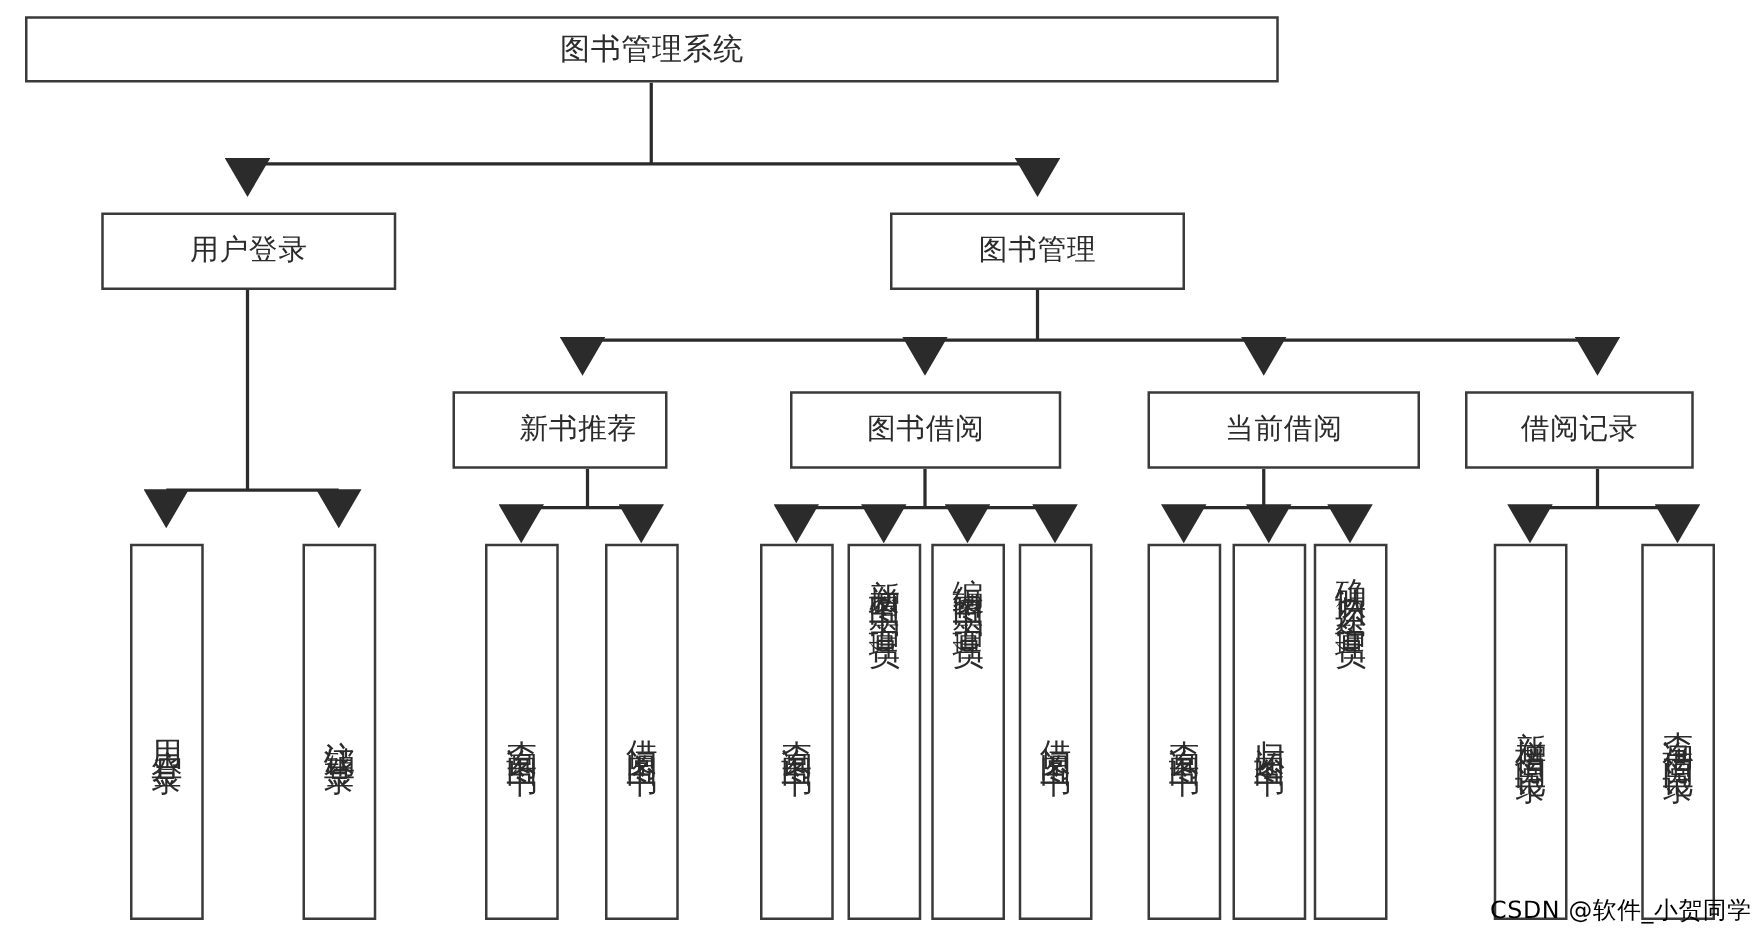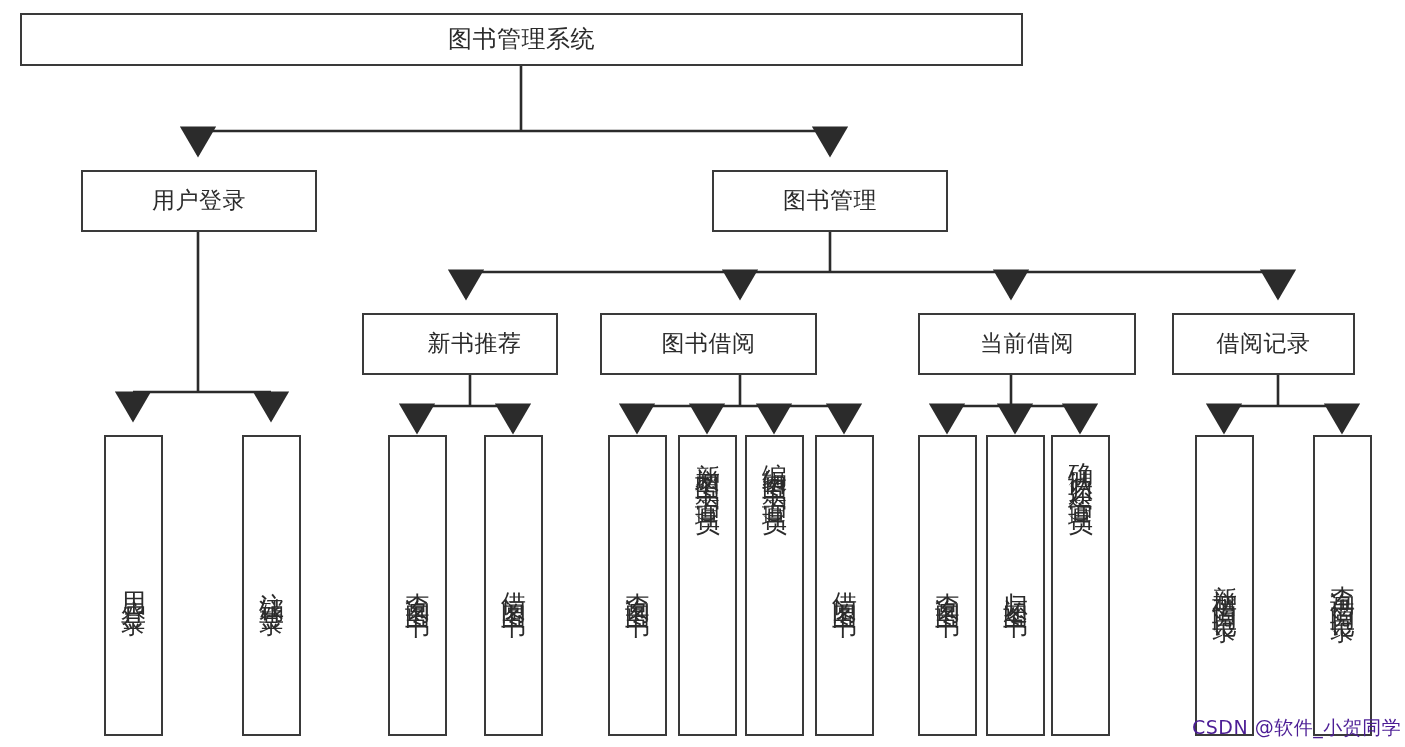--- a/index.html
+++ b/index.html
@@ -66,21 +66,21 @@
   }
   .node.vert.centered {
     align-items: center;
   }
   .node.vert.topalign .node-label {
     margin-top: 6px;
   }
   .watermark {
     position: absolute;
     font-size: 19px;
-    color: #4c1d95;
+    color: #000000;
     letter-spacing: 0.5px;
     white-space: nowrap;
     user-select: none;
   }
 </style>
 </head>
 <body>
 
 <div id="canvas">
 
@@ -138,24 +138,24 @@
     <span class="node-label">图书管理系统</span>
   </div>
 
   <div class="node horiz" style="left:81px; top:170px; width:236px; height:62px;">
     <span class="node-label">用户登录</span>
   </div>
   <div class="node horiz" style="left:712px; top:170px; width:236px; height:62px;">
     <span class="node-label">图书管理</span>
   </div>
 
-  <div class="node horiz" style="left:362px; top:313px; width:196px; height:62px;padding-left:29px;">
+  <div class="node horiz" style="left:362px; top:313px; width:172px; height:62px;padding-left:29px;">
     <span class="node-label">新书推荐</span>
   </div>
-  <div class="node horiz" style="left:600px; top:313px; width:217px; height:62px;">
+  <div class="node horiz" style="left:632px; top:313px; width:217px; height:62px;">
     <span class="node-label">图书借阅</span>
   </div>
   <div class="node horiz" style="left:902px; top:313px; width:218px; height:62px;margin-left:16px;">
     <span class="node-label">当前借阅</span>
   </div>
   <div class="node horiz" style="left:1172px; top:313px; width:183px; height:62px;">
     <span class="node-label">借阅记录</span>
   </div>
 
   <div class="node vert centered" style="left:104px; top:435px; width:59px; height:301px;">

